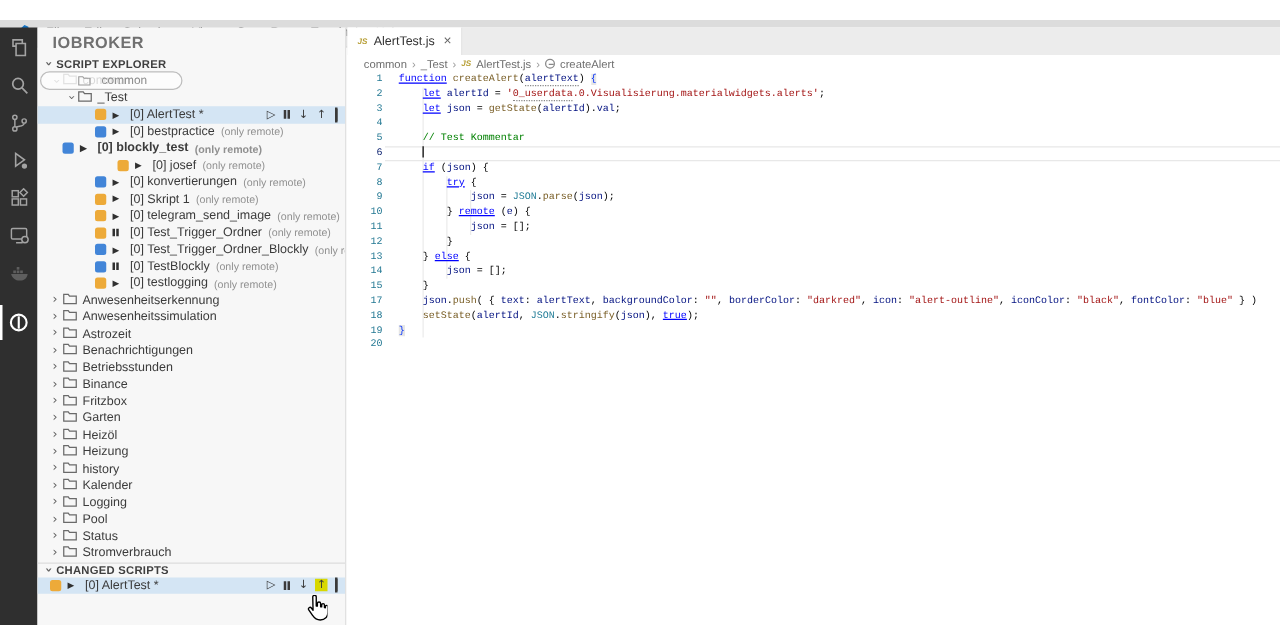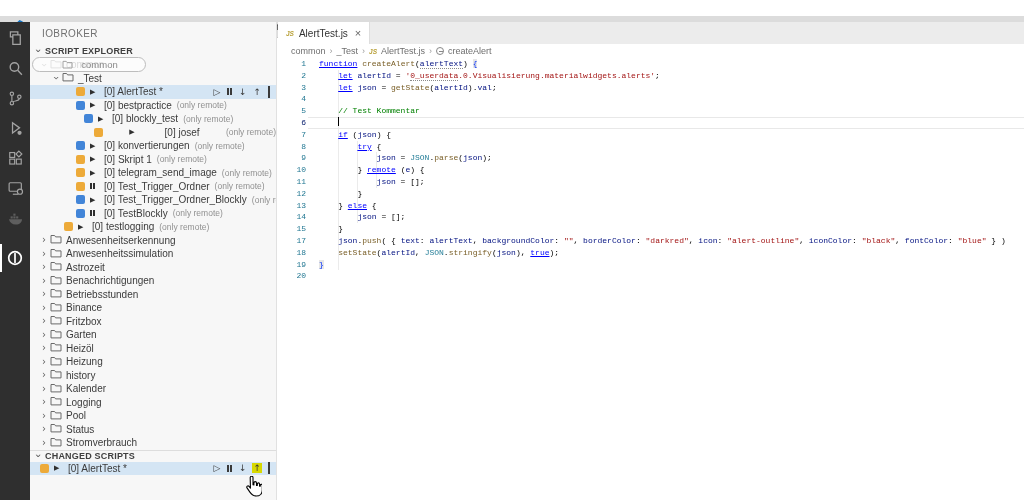--- a/index.html
+++ b/index.html
@@ -30,22 +30,22 @@
   .activitybar { position:absolute; left:0; top:22px; width:30px; height:478px;
                  background:#2f2f2f; display:flex; flex-direction:column; align-items:center; }
   .act-item { width:30px; height:28px; display:flex; align-items:center; justify-content:center;
               margin-top:2px; border-left:2px solid transparent; border-right:2px solid transparent; }
   .act-item.active { border-left:2px solid #fff; margin-top:12px; }
   .act-item svg { display:block; }
 
   
   .sidebar { position:absolute; left:30px; top:22px; width:247px; height:478px;
              background:#f7f7f7; border-right:1px solid #e1e1e1; overflow:hidden; }
-  .panel-title { height:22px; line-height:24px; padding-left:12px; font-size:10px;
-                 color:#707070; letter-spacing:.4px; }
+  .panel-title { height:22px; line-height:24px; padding-left:12px; font-size:13px;
+                 color:#707070; letter-spacing:.4px;font-weight:bold; }
   .section-header { height:14px; display:flex; align-items:center; font-size:9px;
                     font-weight:bold; color:#3f3f3f; letter-spacing:.2px; }
   .section-header .chev { margin:0 3px 0 4px; }
   .changed-block .section-header { border-top:1px solid #ddd; height:12px; }
   .chev { display:inline-block; font-size:10px; color:#616161; width:8px; text-align:center;
           font-family:"DejaVu Sans",sans-serif; line-height:8px; }
   .chev.open { transform:rotate(90deg); }
   .tree-row { height:13.5px; display:flex; align-items:center; white-space:nowrap;
               font-size:10px; color:#3b3b3b; position:relative; }
   .tree-row.selected { background:#d4e5f4; }
@@ -220,27 +220,27 @@
             <span class="act-glyph">↑</span>
             <span class="act-glyph"><span class="split-box"></span></span>
           </div>
         </div>
         <div class="tree-row" style="padding-left: 46px;">
           <span class="script-ico" style="background: rgb(66, 133, 216);"></span>
           <span class="state-ico">▶</span>
           <span>[0] bestpractice</span>
           <span class="suffix">(only remote)</span>
         </div>
-        <div class="tree-row" style="padding-left: 54px;">
+        <div class="tree-row" style="padding-left: 20px; font-weight: bold;">
           <span class="script-ico" style="background: rgb(66, 133, 216);"></span>
           <span class="state-ico">▶</span>
           <span>[0] blockly_test</span>
           <span class="suffix">(only remote)</span>
         </div>
-        <div class="tree-row" style="padding-left: 64px; justify-content: space-between;">
+        <div class="tree-row" style="padding-left: 64px;">
           <span class="script-ico" style="background: rgb(237, 170, 57);"></span>
           <span class="state-ico">▶</span>
           <span>[0] josef</span>
           <span class="suffix">(only remote)</span>
         </div>
         <div class="tree-row" style="padding-left: 46px;">
           <span class="script-ico" style="background: rgb(66, 133, 216);"></span>
           <span class="state-ico">▶</span>
           <span>[0] konvertierungen</span>
           <span class="suffix">(only remote)</span>
@@ -278,21 +278,21 @@
           <span class="script-ico" style="background: rgb(66, 133, 216);"></span>
           <span class="state-ico">
             <span class="pausebars">
               <i></i>
               <i></i>
             </span>
           </span>
           <span>[0] TestBlockly</span>
           <span class="suffix">(only remote)</span>
         </div>
-        <div class="tree-row" style="padding-left: 34px;">
+        <div class="tree-row" style="padding-left: 46px;">
           <span class="script-ico" style="background: rgb(237, 170, 57);"></span>
           <span class="state-ico">▶</span>
           <span>[0] testlogging</span>
           <span class="suffix">(only remote)</span>
         </div>
         <div class="tree-row" style="padding-left: 10px;">
           <span class="chev">›</span>
           <span><svg class="folder-svg" width="12" height="10" viewBox="0 0 12 10">
               <path d="M1 1.5 h3.6 l1 1.4 H11 v6 H1 Z" fill="none" stroke="#6a6a6a" stroke-width="1"></path>
             </svg></span>

